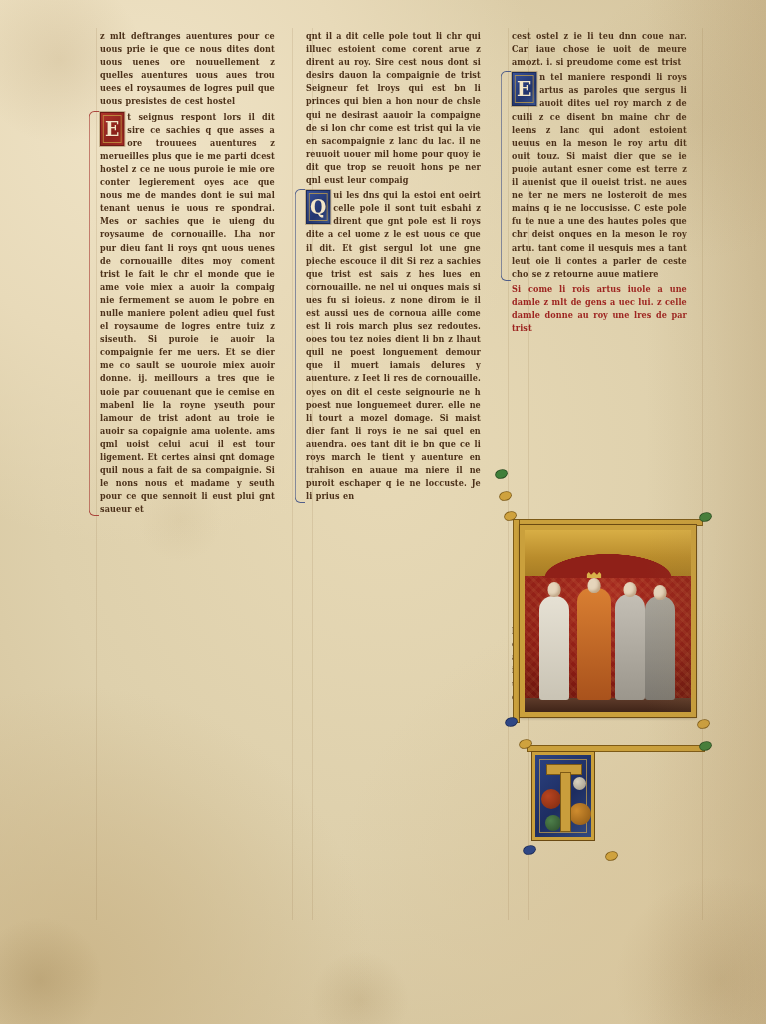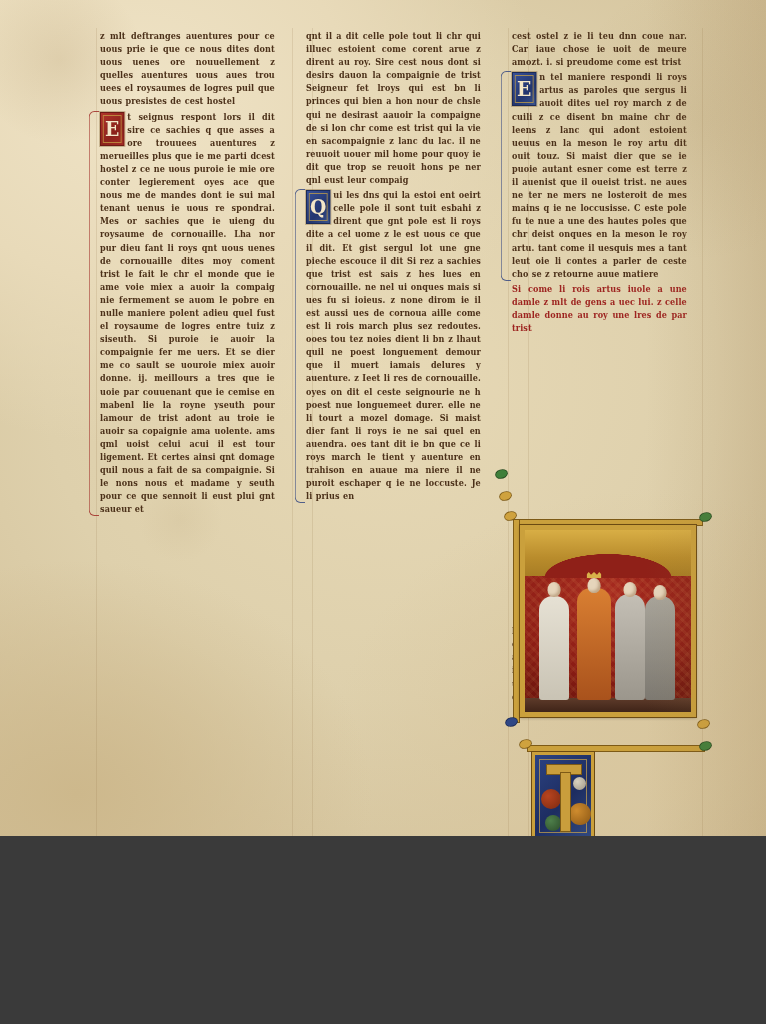--- a/index.html
+++ b/index.html
@@ -11,21 +11,21 @@
     width: 766px;
     height: 1024px;
     overflow: hidden;
     font-family: "DejaVu Serif", serif;
   }
 
   
   #page {
     position: relative;
     width: 766px;
-    height: 836px;
+    height: 1024px;
     background:
       radial-gradient(ellipse 70% 55% at 18% 12%, #efe3c6 0%, #e8dab9 40%, rgba(232,218,185,0) 75%),
       radial-gradient(ellipse 60% 45% at 85% 90%, #d9c79f 0%, rgba(217,199,159,0) 70%),
       radial-gradient(ellipse 55% 40% at 10% 95%, #cdb88c 0%, rgba(205,184,140,0) 70%),
       radial-gradient(ellipse 80% 70% at 50% 45%, #e7d9b6 0%, #ded0ac 55%, #d2c098 100%);
     overflow: hidden;
   }
   
   #page::before {
     content: "";

